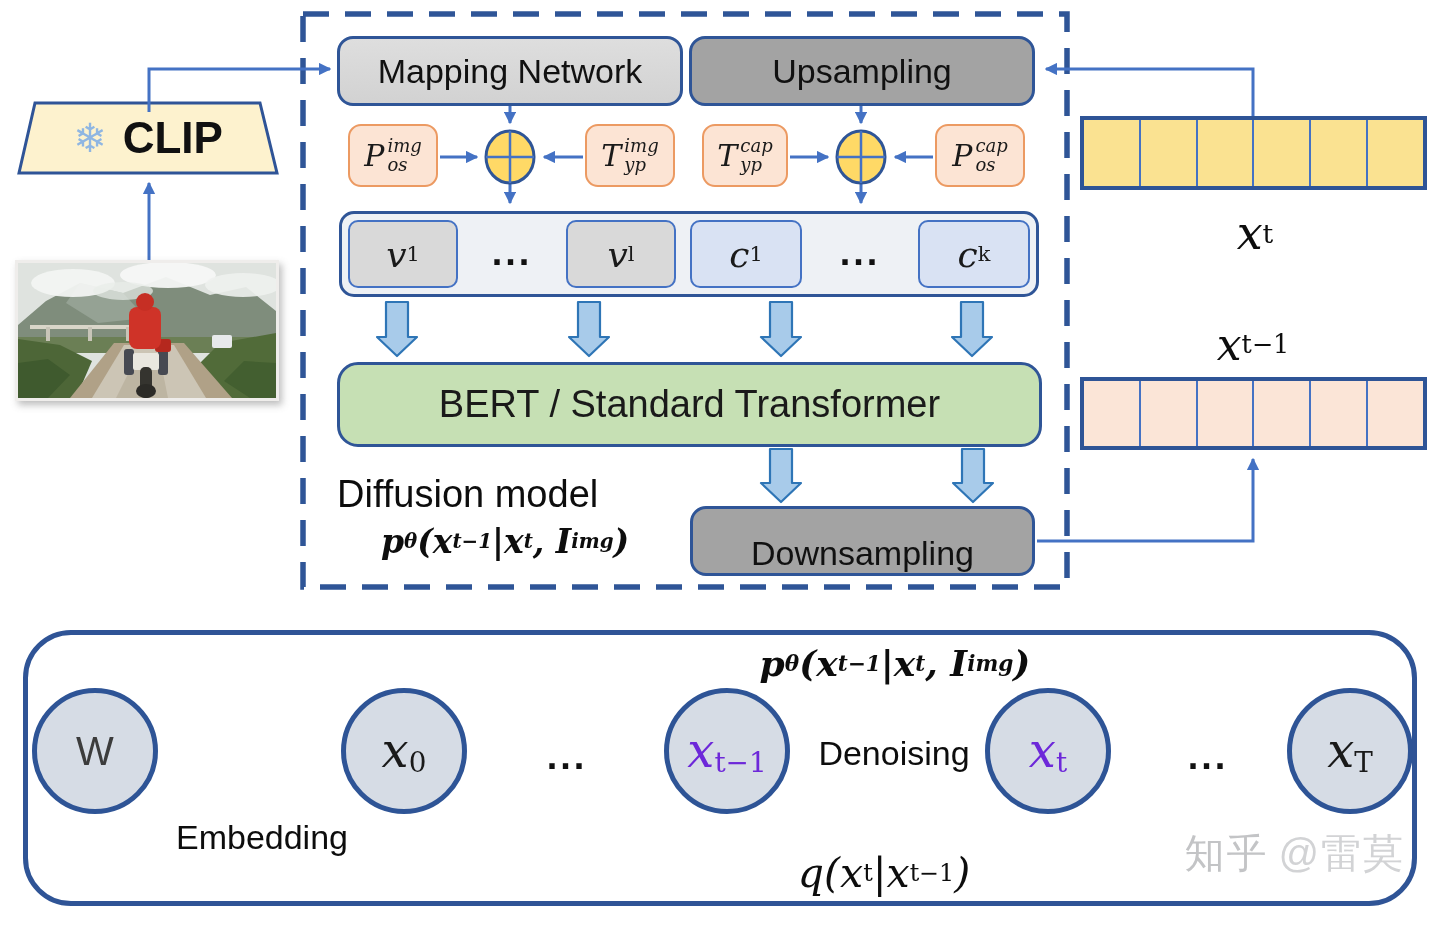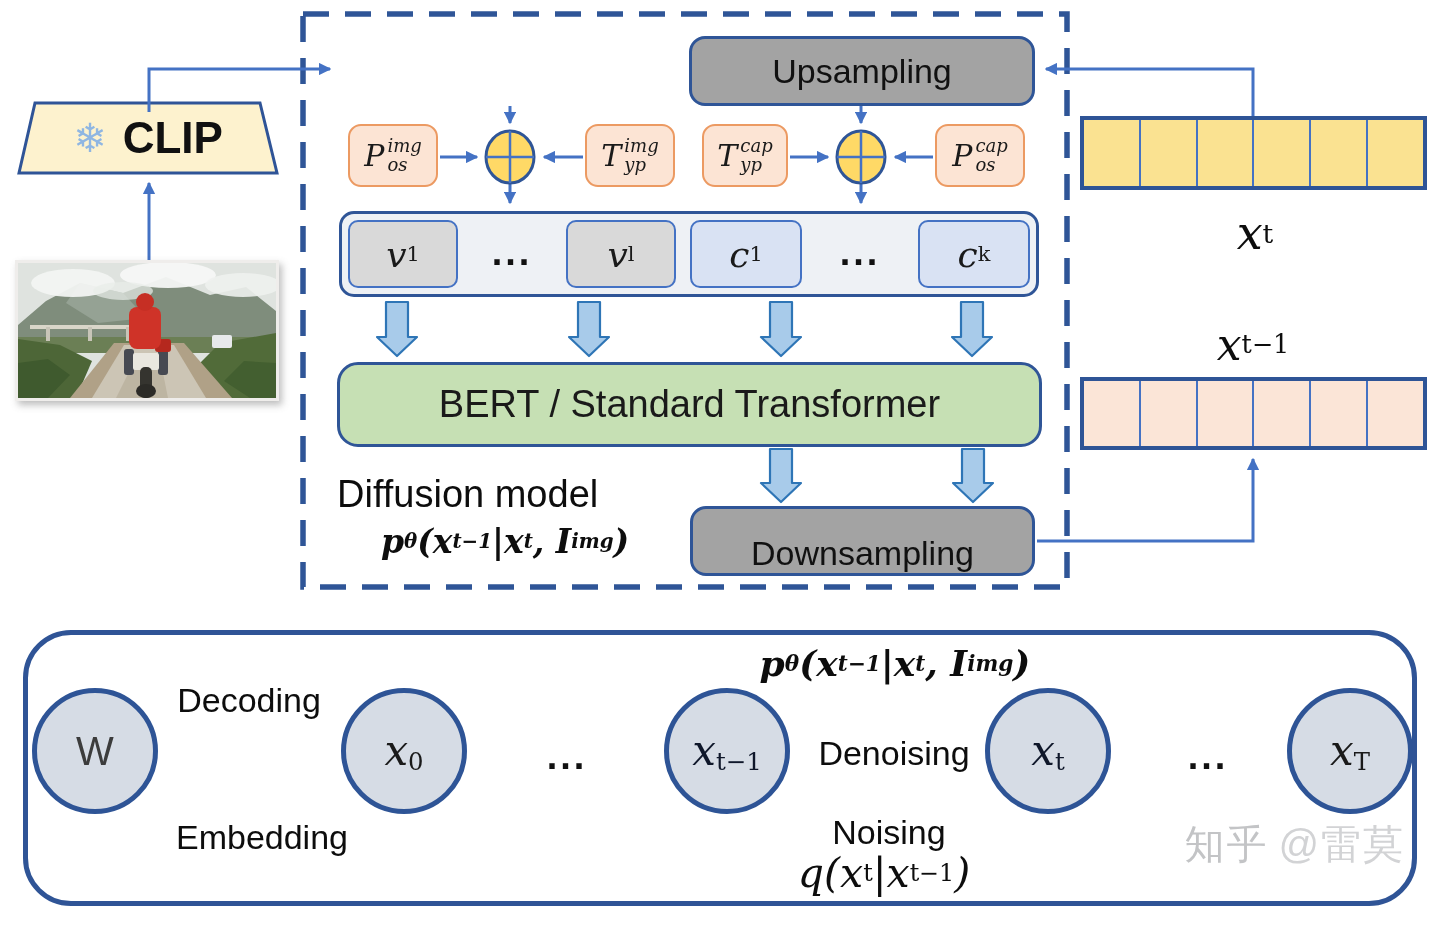--- a/index.html
+++ b/index.html
@@ -23,59 +23,59 @@
   .bertlabel{font-size:38px;}
 
   
   .math{font-family:"DejaVu Serif",serif;font-style:italic;}
   .msub{font-size:58%;font-style:normal;vertical-align:-16%;}
   .mbase{font-family:"DejaVu Serif",serif;font-style:italic;}
   .mss{display:inline-flex;flex-direction:column;align-items:flex-start;margin-left:3px;
        font-size:18px;line-height:1.05;font-family:"DejaVu Serif",serif;font-style:italic;transform:translateY(0px);}
   .pt-box{font-size:30px;}
 
-  .red{color:#0f172a;}
+  .red{color:#6d28d9;}
   .slate{color:#44546A;}
   .formula{font-family:"DejaVu Serif",serif;font-style:italic;font-weight:bold;color:#C00000;}
   .fsub{font-size:60%;vertical-align:-18%;}
   .qformula{font-family:"DejaVu Serif",serif;font-style:italic;color:#111;}
 
   .dots{font-weight:bold;font-size:38px;letter-spacing:3px;color:#111;z-index:3;
         display:flex;align-items:center;justify-content:center;position:absolute;}
 
   
   .vector{position:absolute;z-index:2;display:flex;box-sizing:border-box;border:4px solid #2E5496;}
   .vector .cell{flex:1;border-right:2px solid #4472C4;}
   .vector .cell:last-child{border-right:none;}
   .yellowvec .cell{background:#fae291;}
   .peachvec .cell{background:#fbe5d7;}
 
   
   .circle{position:absolute;z-index:3;width:126px;height:126px;border-radius:50%;
           background:#D6DCE5;border:5px solid #2E5496;box-sizing:border-box;
           display:flex;align-items:center;justify-content:center;}
-  .circlelabel{font-size:42px;}
+  .circlelabel{font-size:48px;}
   .wlabel{font-size:40px;color:#3c3c3c;font-family:"Liberation Sans",sans-serif;}
 
   .plainlabel{position:absolute;z-index:3;display:flex;align-items:center;justify-content:center;font-size:34px;color:#0d0d0d;}
 
   #bottom-box{position:absolute;z-index:2;left:23px;top:630px;width:1394px;height:276px;
               box-sizing:border-box;border:5px solid #2F5496;border-radius:48px;background:#ffffff;}
 
   #clip-content{position:absolute;z-index:3;left:19px;top:103px;width:258px;height:70px;
                 display:flex;align-items:center;justify-content:center;gap:16px;}
   .snowflake{font-size:40px;color:#8FB6E2;line-height:1;}
   .cliptext{font-size:44px;font-weight:bold;color:#111;}
 
   #photo-frame{position:absolute;z-index:3;left:15px;top:260px;width:264px;height:141px;
                background:#fff;border:3px solid #efedeb;box-sizing:border-box;
                box-shadow:3px 4px 7px rgba(110,110,110,.45);}
 
   .watermark{position:absolute;z-index:4;font-size:40px;color:#c3c4c6;letter-spacing:2px;
-             display:flex;align-items:flex-end;justify-content:flex-end;}
+             display:flex;align-items:flex-start;justify-content:flex-end;}
   .watermark .user{color:#d2d3d5;margin-left:10px;}
 </style>
 </head>
 <body>
 
 <div id="stage">
 
   <svg id="wires" viewBox="0 0 1440 928">
     <defs>
       <marker id="arr" viewBox="0 0 10 10" refX="9" refY="5" markerWidth="4.2" markerHeight="4.2" orient="auto">
@@ -165,20 +165,23 @@
       <rect x="140" y="86" width="10" height="26" rx="3" fill="#474a52"></rect>
       <rect x="115" y="90" width="26" height="17" rx="2" fill="#e9e7df"></rect>
       <rect x="137" y="76" width="16" height="13" rx="3" fill="#b5281e"></rect>
       <rect x="111" y="44" width="32" height="42" rx="8" fill="#cf3328"></rect>
       <circle cx="127" cy="39" r="9" fill="#c62f24"></circle>
       <rect x="122" y="104" width="12" height="31" rx="5" fill="#35342f"></rect>
       <ellipse cx="128" cy="128" rx="10" ry="7" fill="#2c2b27"></ellipse>
     </svg>
   </div>
 
+  <div class="node graybox" style="left:337px;top:36px;width:346px;height:70px;">
+    <span class="boxlabel">Mapping Network</span>
+  </div>
   <div class="node bluebox" style="left:689px;top:36px;width:346px;height:70px;">
     <span class="boxlabel">Upsampling</span>
   </div>
 
   <div class="node orangebox pt-box" style="left:348px;top:124px;width:90px;height:63px;">
     <span class="mbase">P</span>
     <span class="mss">
         <span>img</span>
         <span>os</span>
       </span>
@@ -286,36 +289,34 @@
   <div class="circle" style="left:985px;top:688px;">
     <span class="circlelabel math red"><span>x</span><span class="msub">t</span></span>
   </div>
   <div class="circle" style="left:1287px;top:688px;">
     <span class="circlelabel math"><span>x</span><span class="msub">T</span></span>
   </div>
 
   <div class="dots" style="left:535px;top:728px;width:64px;height:56px;">...</div>
   <div class="dots" style="left:1176px;top:728px;width:64px;height:56px;">...</div>
 
-  <div class="plainlabel" style="left:159px;top:680px;width:180px;height:40px;">Decoding</div>
   <div class="plainlabel" style="left:162px;top:817px;width:200px;height:40px;">Embedding</div>
 
   <div class="plainlabel formula" style="left:735px;top:640px;width:320px;height:46px;font-size:36px;">
     <span>p</span>
       <span class="fsub">θ</span>
       <span>(x</span>
       <span class="fsub">t−1</span>
       <span>|x</span>
       <span class="fsub">t</span>
       <span>, I</span>
       <span class="fsub">img</span>
       <span>)</span>
   </div>
   <div class="plainlabel" style="left:794px;top:733px;width:200px;height:40px;">Denoising</div>
-  <div class="plainlabel" style="left:789px;top:812px;width:200px;height:40px;">Noising</div>
   <div class="plainlabel qformula" style="left:764px;top:851px;width:240px;height:44px;font-size:41px;">
     <span>q(x</span>
       <span class="msub">t</span>
       <span>|x</span>
       <span class="msub">t−1</span>
       <span>)</span>
   </div>
 
   <div class="watermark" style="left:1105px;top:826px;width:300px;height:46px;">
     <span>知乎</span>

